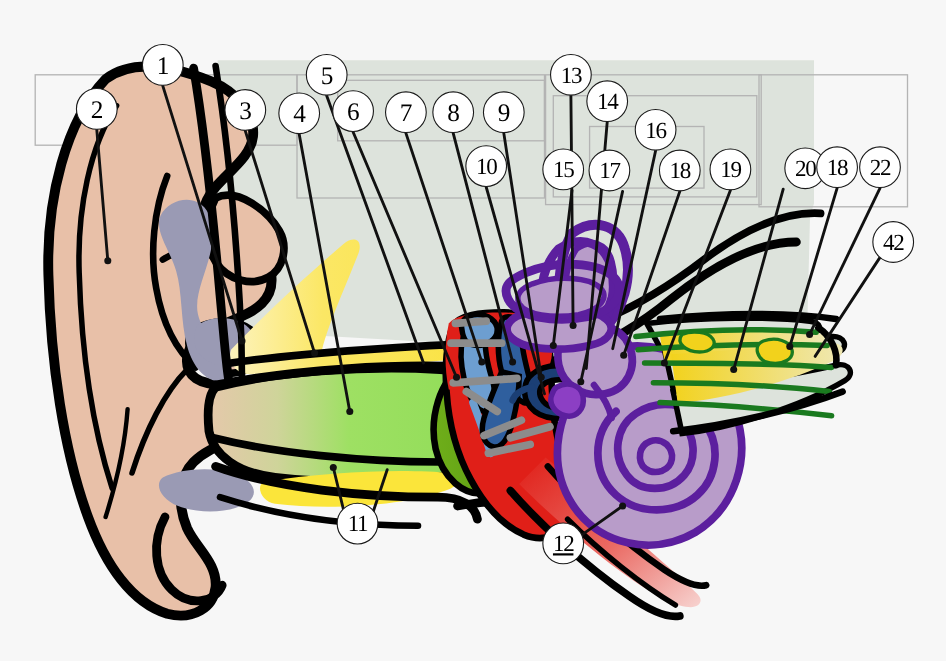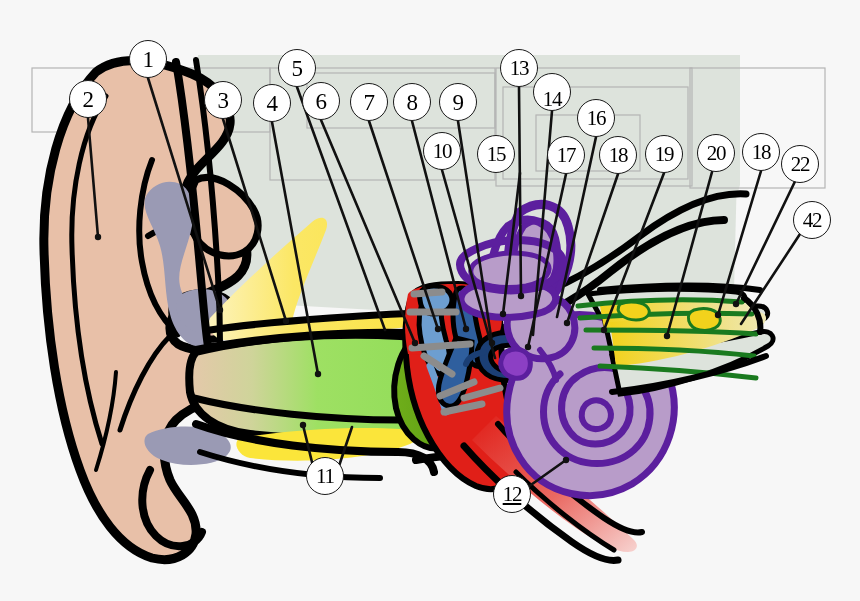--- a/index.html
+++ b/index.html
@@ -358,45 +358,45 @@
       </div>
       <div class="lbl two-digit" title="eustachian tube / cerumen" style="left: 325px; top: 476px;">
         <span>11</span>
       </div>
       <div class="lbl two-digit" title="eustachian tube" style="left: 512px; top: 494px; text-decoration: underline;">
         <span>12</span>
       </div>
       <div class="lbl two-digit" title="semicircular canal" style="left: 519px; top: 68px; justify-content: center;">
         <span>13</span>
       </div>
-      <div class="lbl two-digit" title="vestibule" style="left: 552px; top: 92px; align-items: flex-end;">
+      <div class="lbl two-digit" title="vestibule" style="left: 552px; top: 92px;">
         <span>14</span>
       </div>
-      <div class="lbl two-digit" title="lateral semicircular canal" style="left: 496px; top: 154px;">
+      <div class="lbl two-digit" title="lateral semicircular canal" style="left: 512px; top: 154px;">
         <span>15</span>
       </div>
       <div class="lbl two-digit" title="posterior semicircular canal" style="left: 596px; top: 118px; text-align: center;">
         <span>16</span>
       </div>
-      <div class="lbl two-digit" title="superior semicircular canal" style="left: 566px; top: 155px;">
+      <div class="lbl two-digit" title="superior semicircular canal" style="left: 554px; top: 155px;">
         <span>17</span>
       </div>
       <div class="lbl two-digit" title="utricle" style="left: 618px; top: 155px;">
         <span>18</span>
       </div>
       <div class="lbl two-digit" title="saccule" style="left: 664px; top: 154px; text-align: center;">
         <span>19</span>
       </div>
-      <div class="lbl two-digit" title="cochlea" style="left: 716px; top: 153px;">
+      <div class="lbl two-digit" title="cochlea" style="left: 732px; top: 153px;">
         <span>20</span>
       </div>
       <div class="lbl two-digit" title="vestibular nerve" style="left: 761px; top: 152px;">
         <span>18</span>
       </div>
-      <div class="lbl two-digit" title="cochlear nerve" style="left: 800px; top: 164px;">
+      <div class="lbl two-digit" title="cochlear nerve" style="left: 800px; top: 152px;">
         <span>22</span>
       </div>
       <div class="lbl two-digit" title="vestibulocochlear nerve" style="left: 812px; top: 220px;">
         <span>42</span>
       </div>
     </div>
 
 </div>
 
 </body></html>

